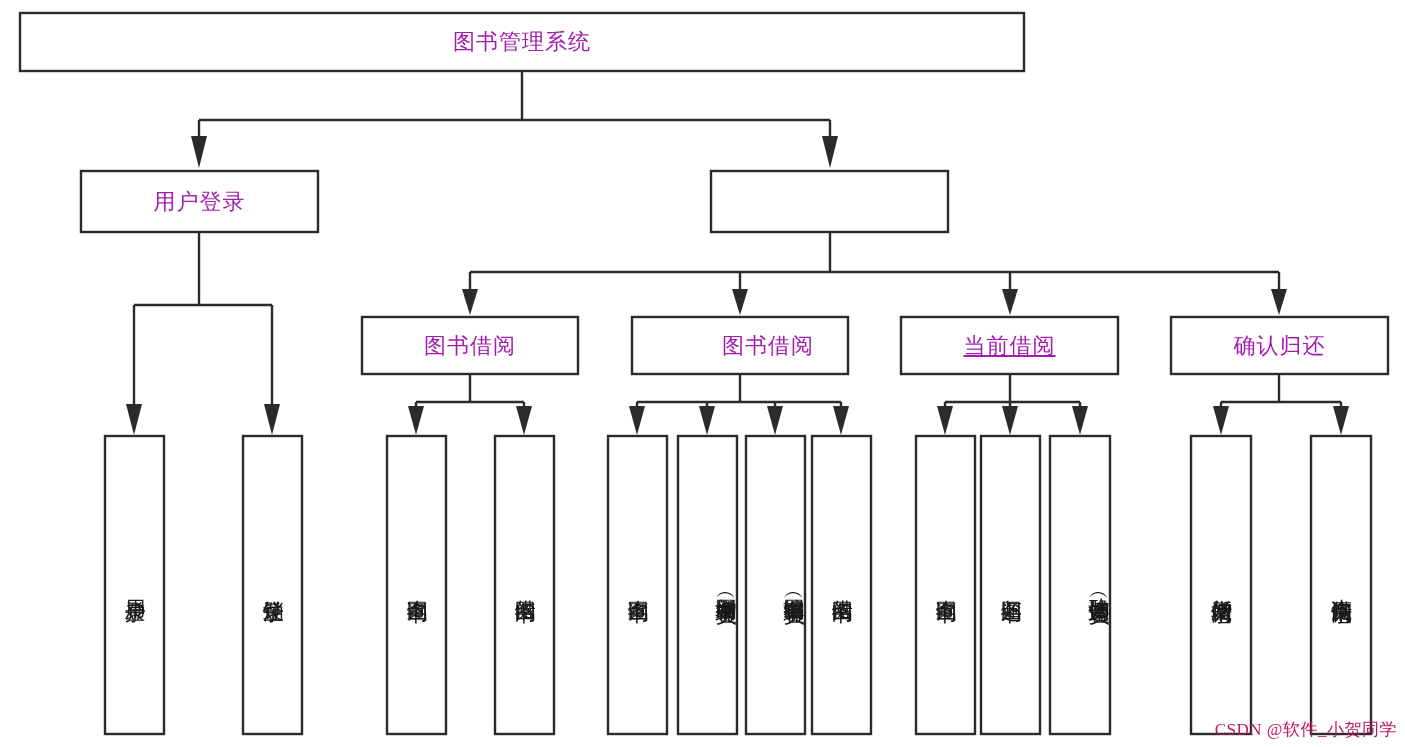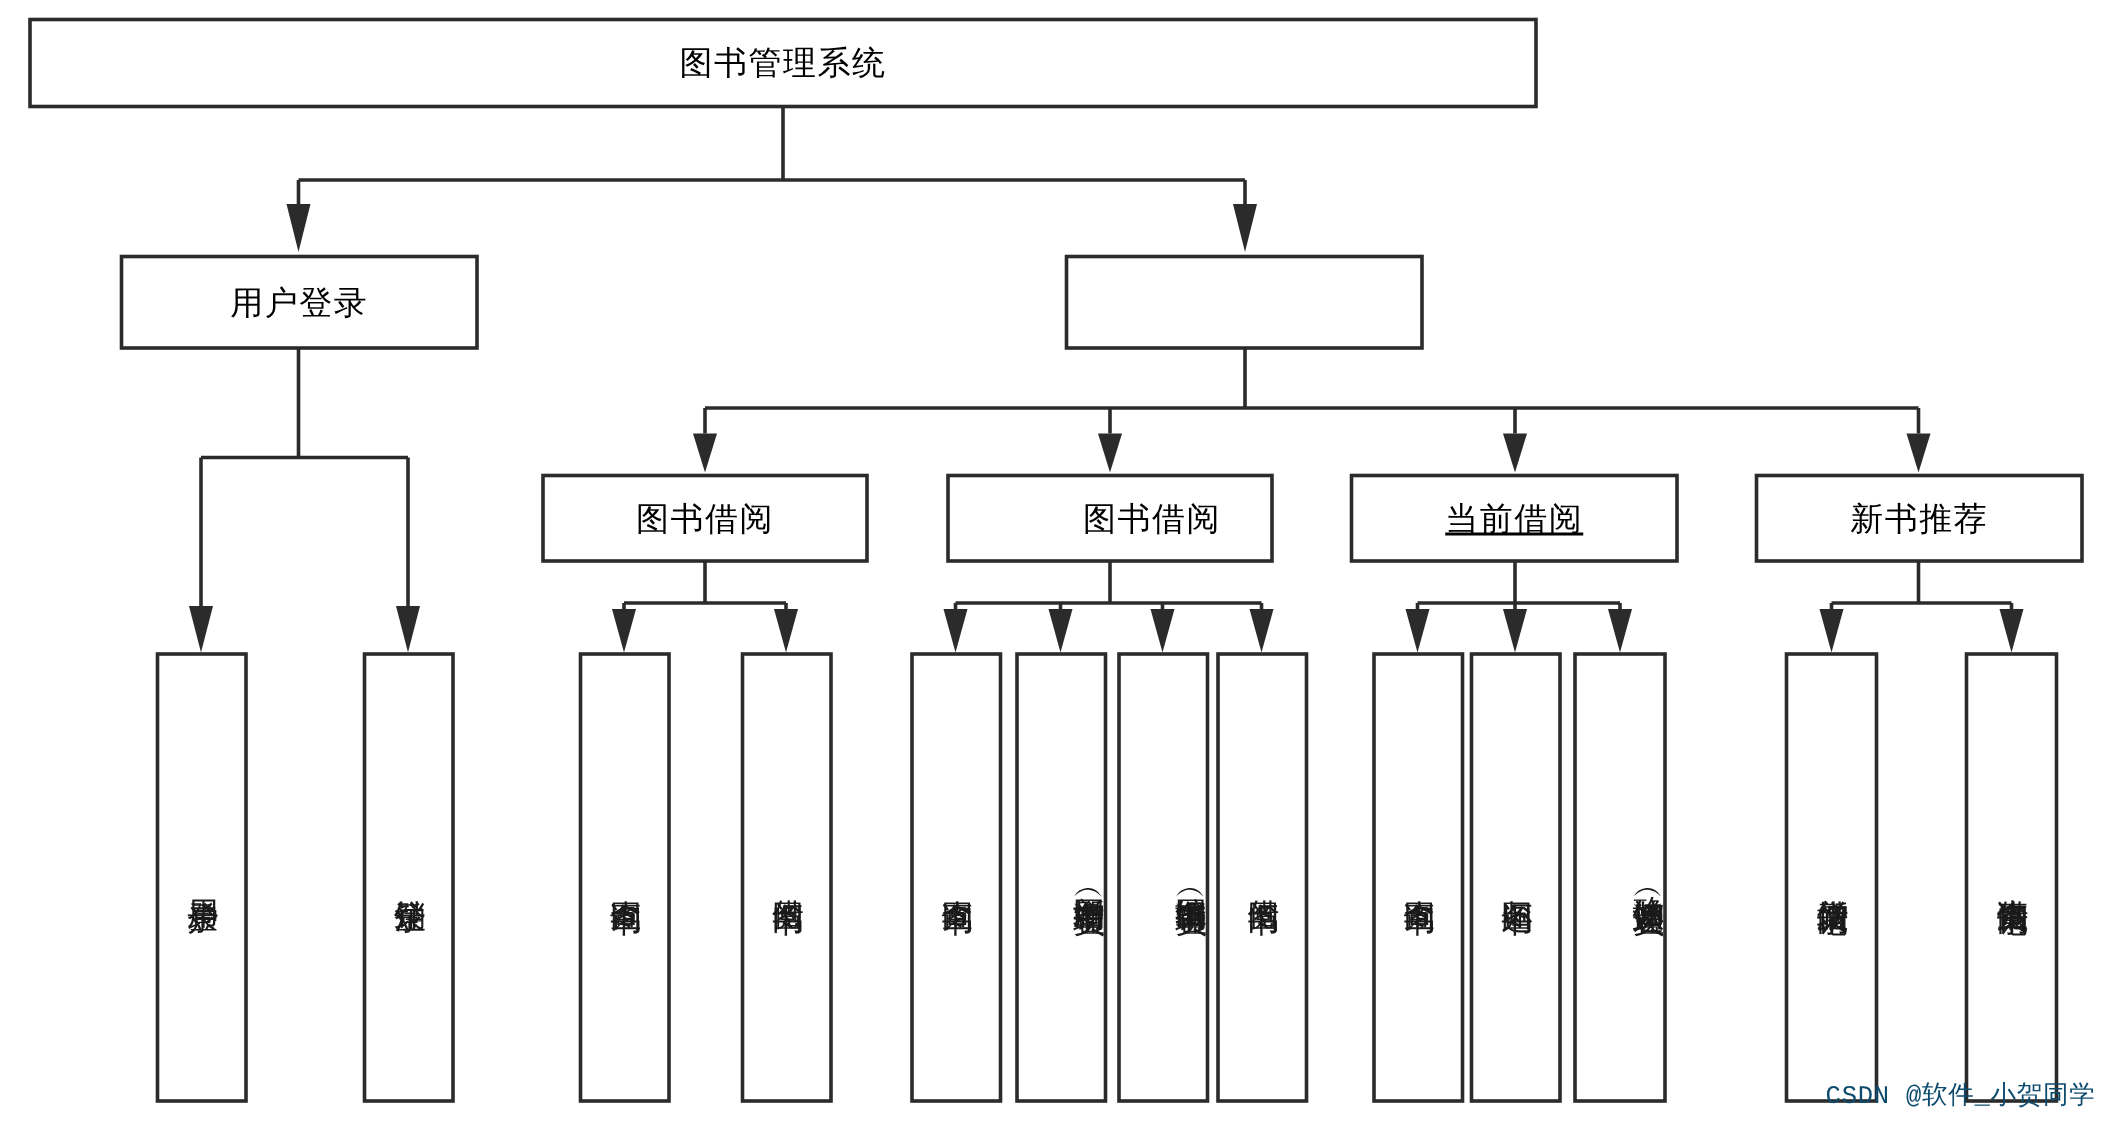--- a/index.html
+++ b/index.html
@@ -55,32 +55,32 @@
     white-space: nowrap;
     pointer-events: none;
   }
   .hlabel-wrap {
     position: absolute;
     display: flex;
     align-items: center;
     justify-content: center;
     font-family: "DejaVu Sans", "Liberation Sans", sans-serif;
     font-size: 22px;
-    color: #000000;
+    color: #a21caf;
     letter-spacing: 1px;
     white-space: nowrap;
     pointer-events: none;
   }
   #watermark {
     position: absolute;
     right: 8px;
     bottom: 6px;
-    font-family: Liberation Mono, monospace;
+    font-family: Liberation Serif, serif;
     font-size: 17px;
-    color: #0c4a6e;
+    color: #be185d;
     letter-spacing: 0.5px;
     white-space: nowrap;
   }
 </style>
 </head>
 <body>
 
 <div id="diagram-root">
 
   <svg id="flowchart" viewBox="0 0 1405 747">
@@ -185,21 +185,21 @@
   <div class="hlabel-wrap" style="left:362px; top:317px; width:216px; height:57px;">
     <span>图书借阅</span>
   </div>
   <div class="hlabel-wrap" style="left:632px; top:317px; width:216px; height:58px;padding-left:28px;">
     <span>图书借阅</span>
   </div>
   <div class="hlabel-wrap" style="left:901px; top:317px; width:217px; height:57px;text-decoration:underline;">
     <span>当前借阅</span>
   </div>
   <div class="hlabel-wrap" style="left:1171px; top:317px; width:217px; height:57px;">
-    <span>新书推荐</span>
+    <span>确认归还</span>
   </div>
 
   <div class="vlabel-wrap" style="left:105px; top:436px; width:59px; height:298px;">
     <span>用户登录</span>
   </div>
   <div class="vlabel-wrap" style="left:243px; top:436px; width:59px; height:298px;">
     <span>注销登录</span>
   </div>
 
   <div class="vlabel-wrap" style="left:387px; top:436px; width:59px; height:298px;">

